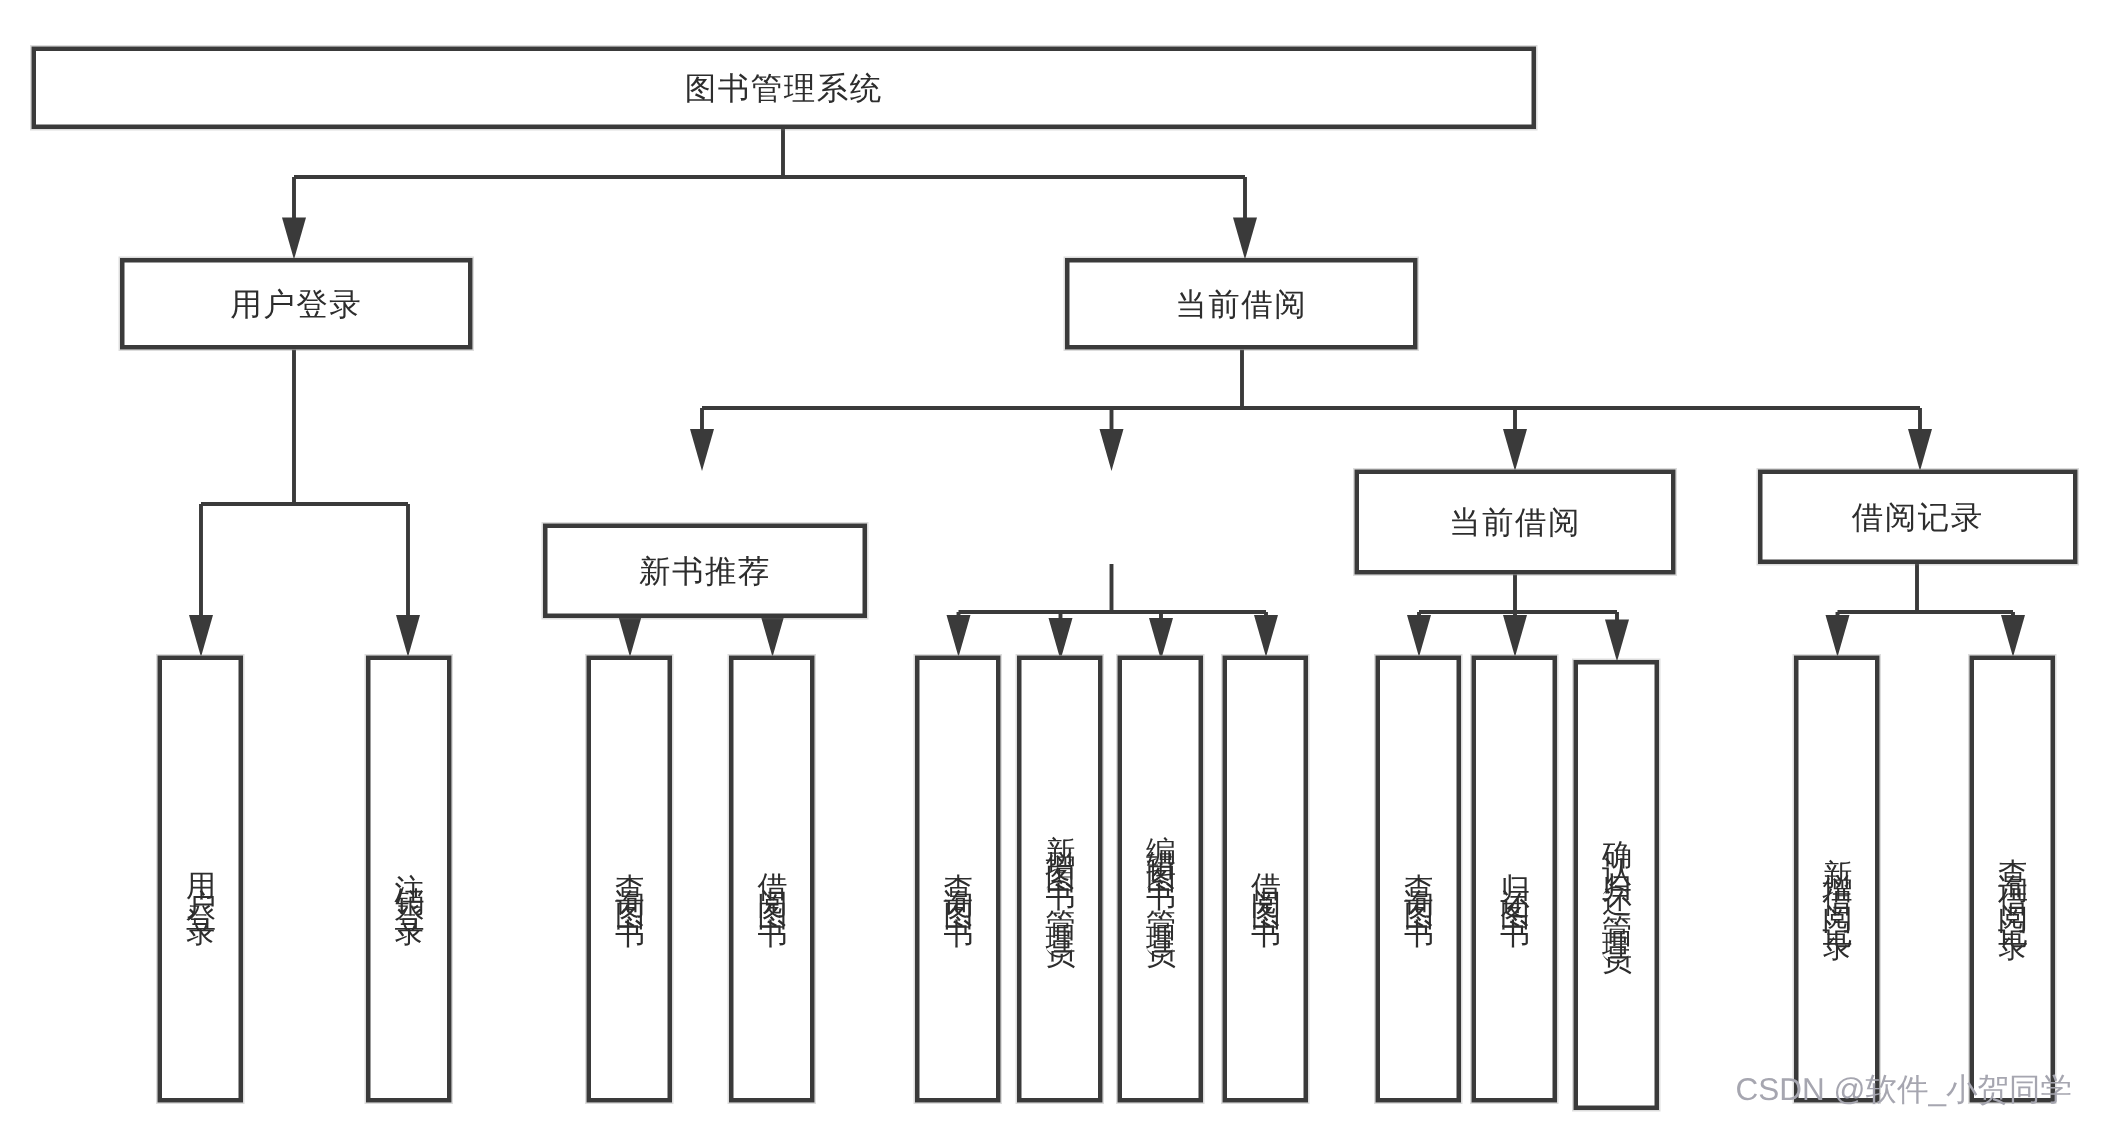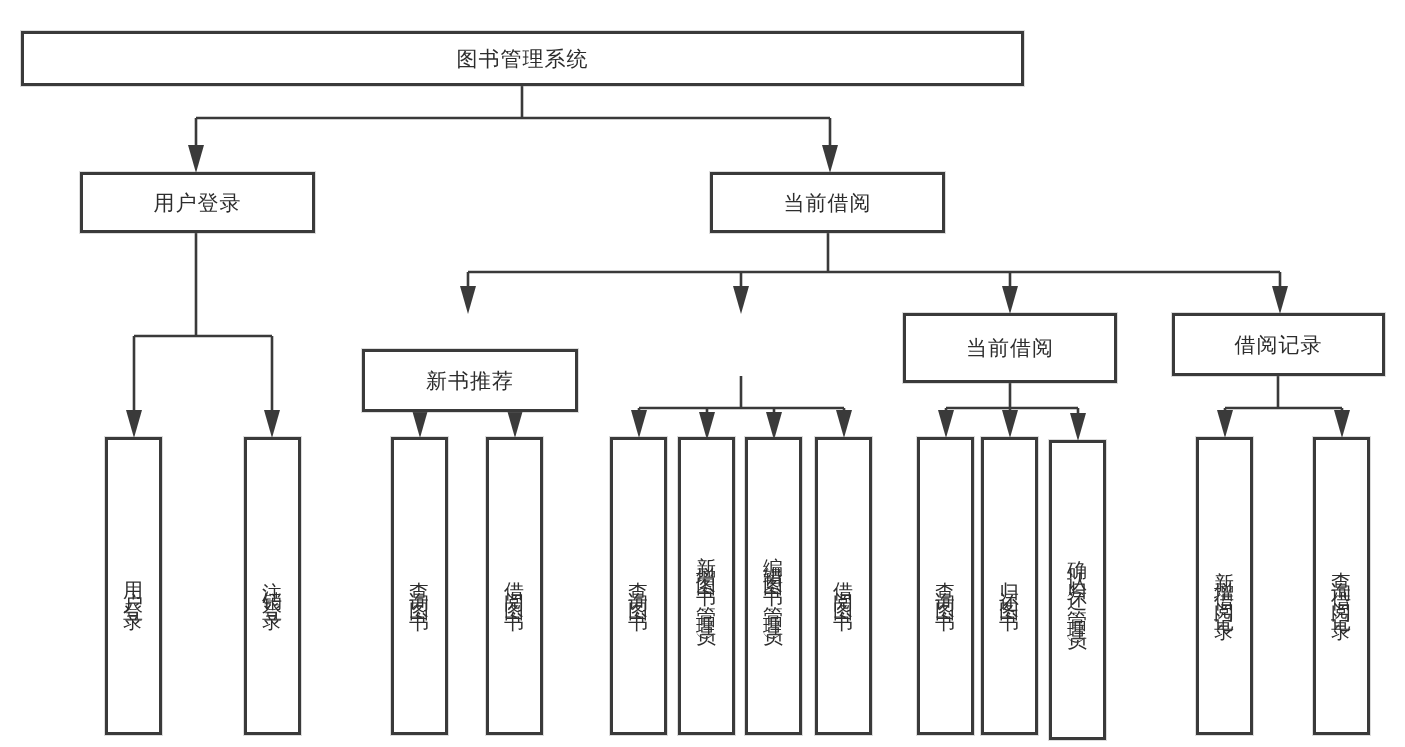--- a/index.html
+++ b/index.html
@@ -188,14 +188,15 @@
   <div class="box v leaf lf-10">
     <span>确认归还（管理员）</span>
   </div>
   <div class="box v leaf lf-11">
     <span>新增借阅记录</span>
   </div>
   <div class="box v leaf lf-12">
     <span>查询借阅记录</span>
   </div>
 
+  <div class="watermark">CSDN @软件_小贺同学</div>
 
 </div>
 
 </body></html>

